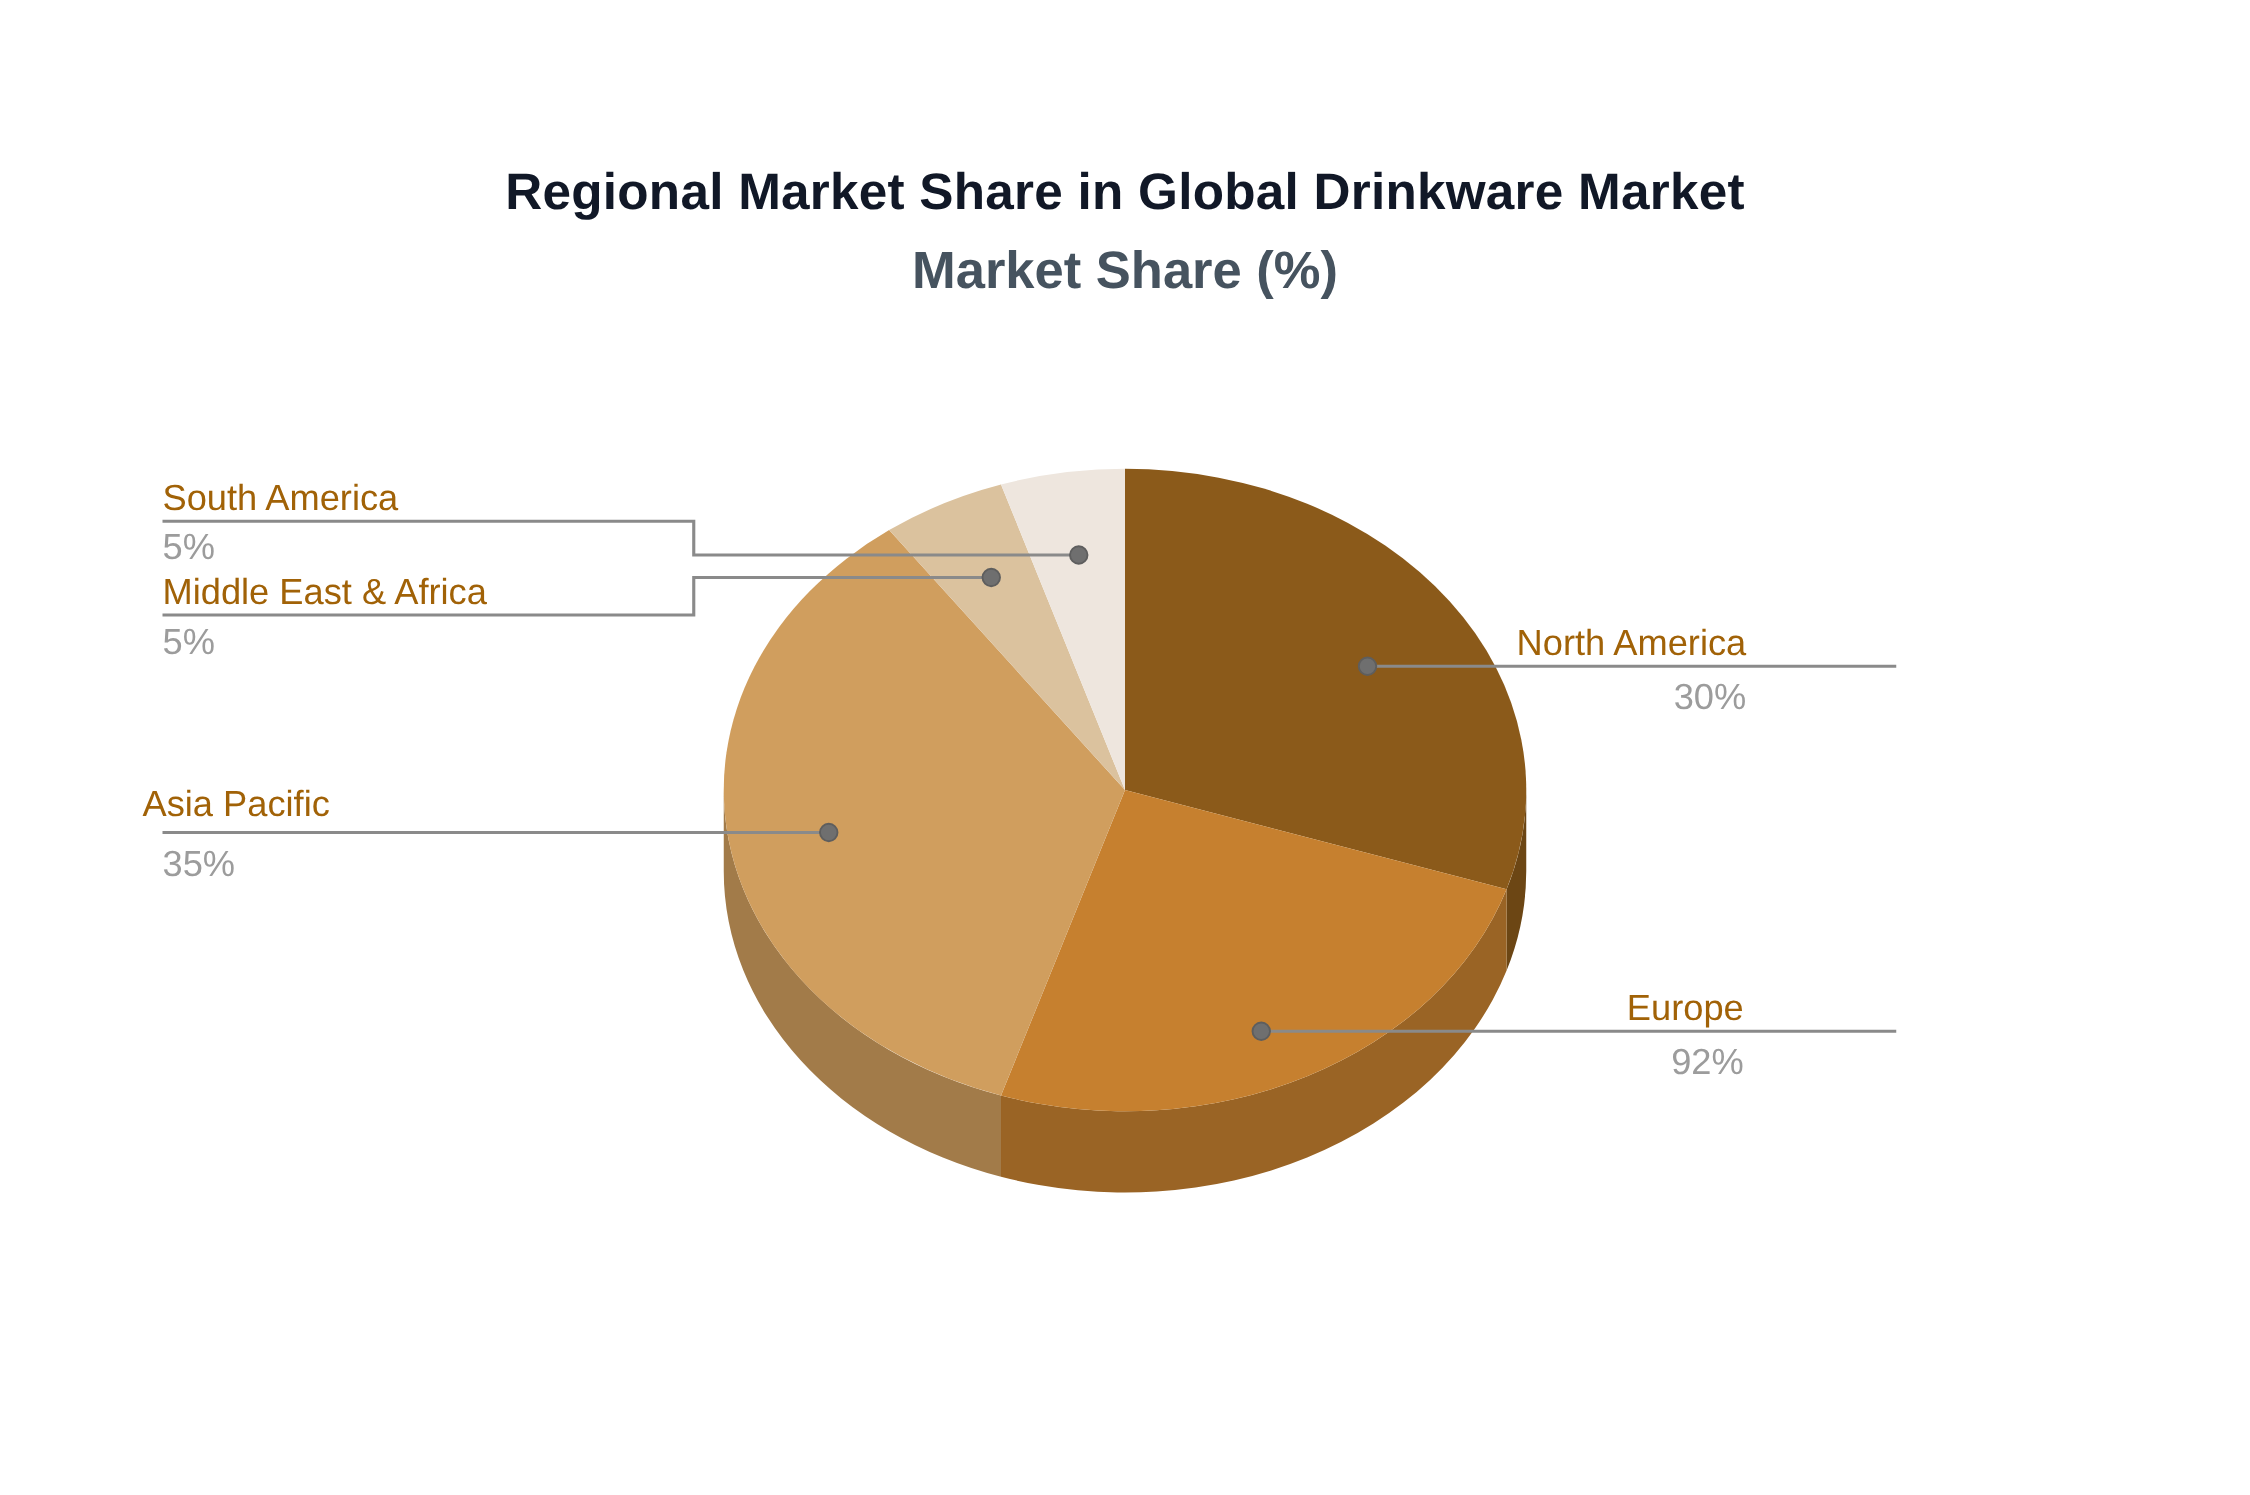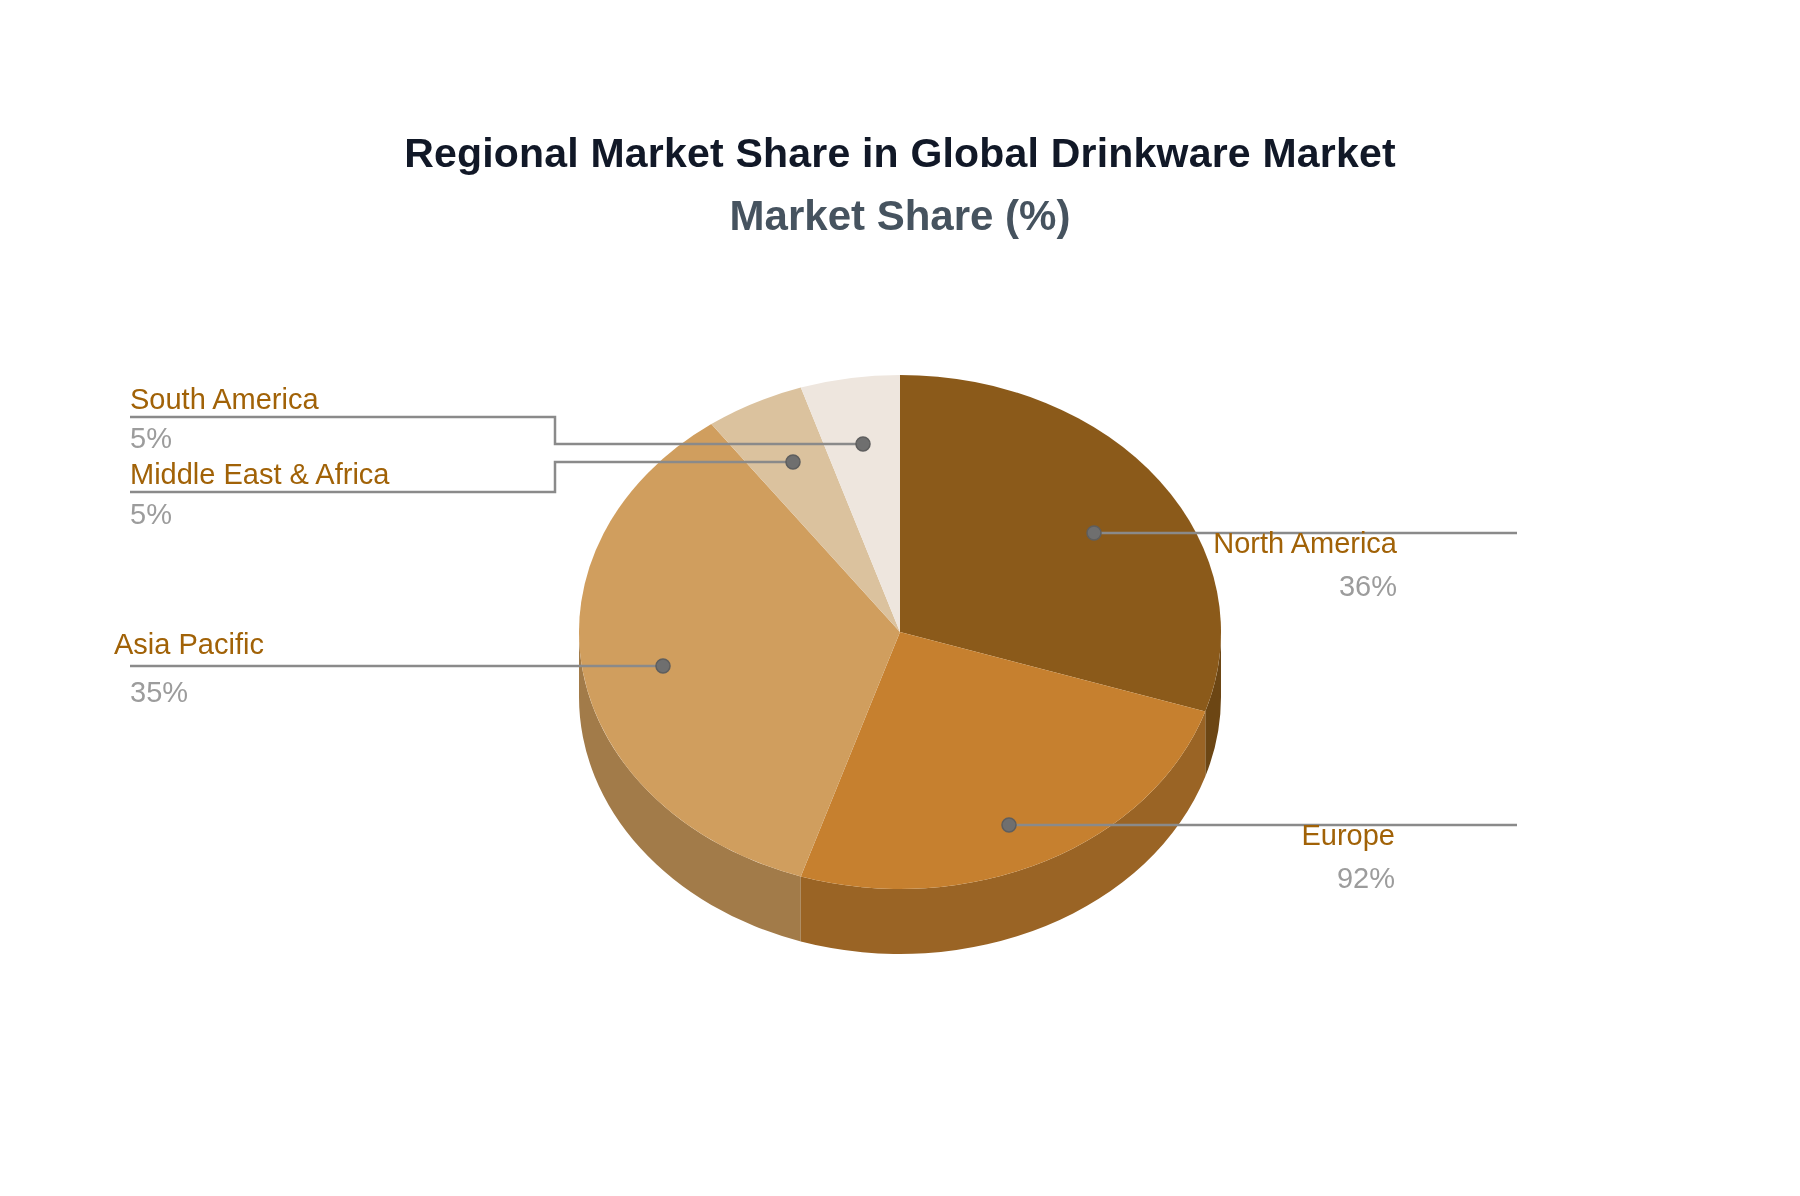--- a/index.html
+++ b/index.html
@@ -15,21 +15,21 @@
     position:absolute;left:0;top:192px;width:1800px;text-align:center;
     font-size:42px;font-weight:700;color:#46535f;
   }
   svg{position:absolute;left:0;top:0;}
   .slice-label{
     position:absolute;font-size:29px;color:#a16207;white-space:nowrap;line-height:1.1;
   }
   .slice-value{
     position:absolute;font-size:29px;color:#9c9c9c;white-space:nowrap;line-height:1.1;
   }
-  .align-right{text-align:right;margin-top:28px;}
+  .align-right{text-align:right;}
   .logo{
     position:absolute;left:1447px;top:1040px;height:56px;
     display:flex;align-items:center;
   }
   .logo-pie{
     width:53px;height:53px;border-radius:50%;
     background:conic-gradient(from 0deg,
       #f5a01c 0deg 15deg,
       #a9d5f4 15deg 101deg,
       #2a4fa0 101deg 168deg,
@@ -79,19 +79,19 @@
   <div class="slice-label" style="left:130px;top:384px;">South America</div>
   <div class="slice-value" style="left:130px;top:423px;">5%</div>
 
   <div class="slice-label" style="left:130px;top:459px;">Middle East &amp; Africa</div>
   <div class="slice-value" style="left:130px;top:499px;">5%</div>
 
   <div class="slice-label" style="left:114px;top:629px;">Asia Pacific</div>
   <div class="slice-value" style="left:130px;top:677px;text-align:center;">35%</div>
 
   <div class="slice-label align-right" style="right:120px;top:500px;">North America</div>
-  <div class="slice-value align-right" style="right:120px;top:543px;">36%</div>
+  <div class="slice-value align-right" style="right:120px;top:543px;">30%</div>
 
   <div class="slice-label align-right" style="right:122px;top:792px;">Europe</div>
   <div class="slice-value align-right" style="right:122px;top:835px;">92%</div>
 
 
 </div>
 
 </body></html>

